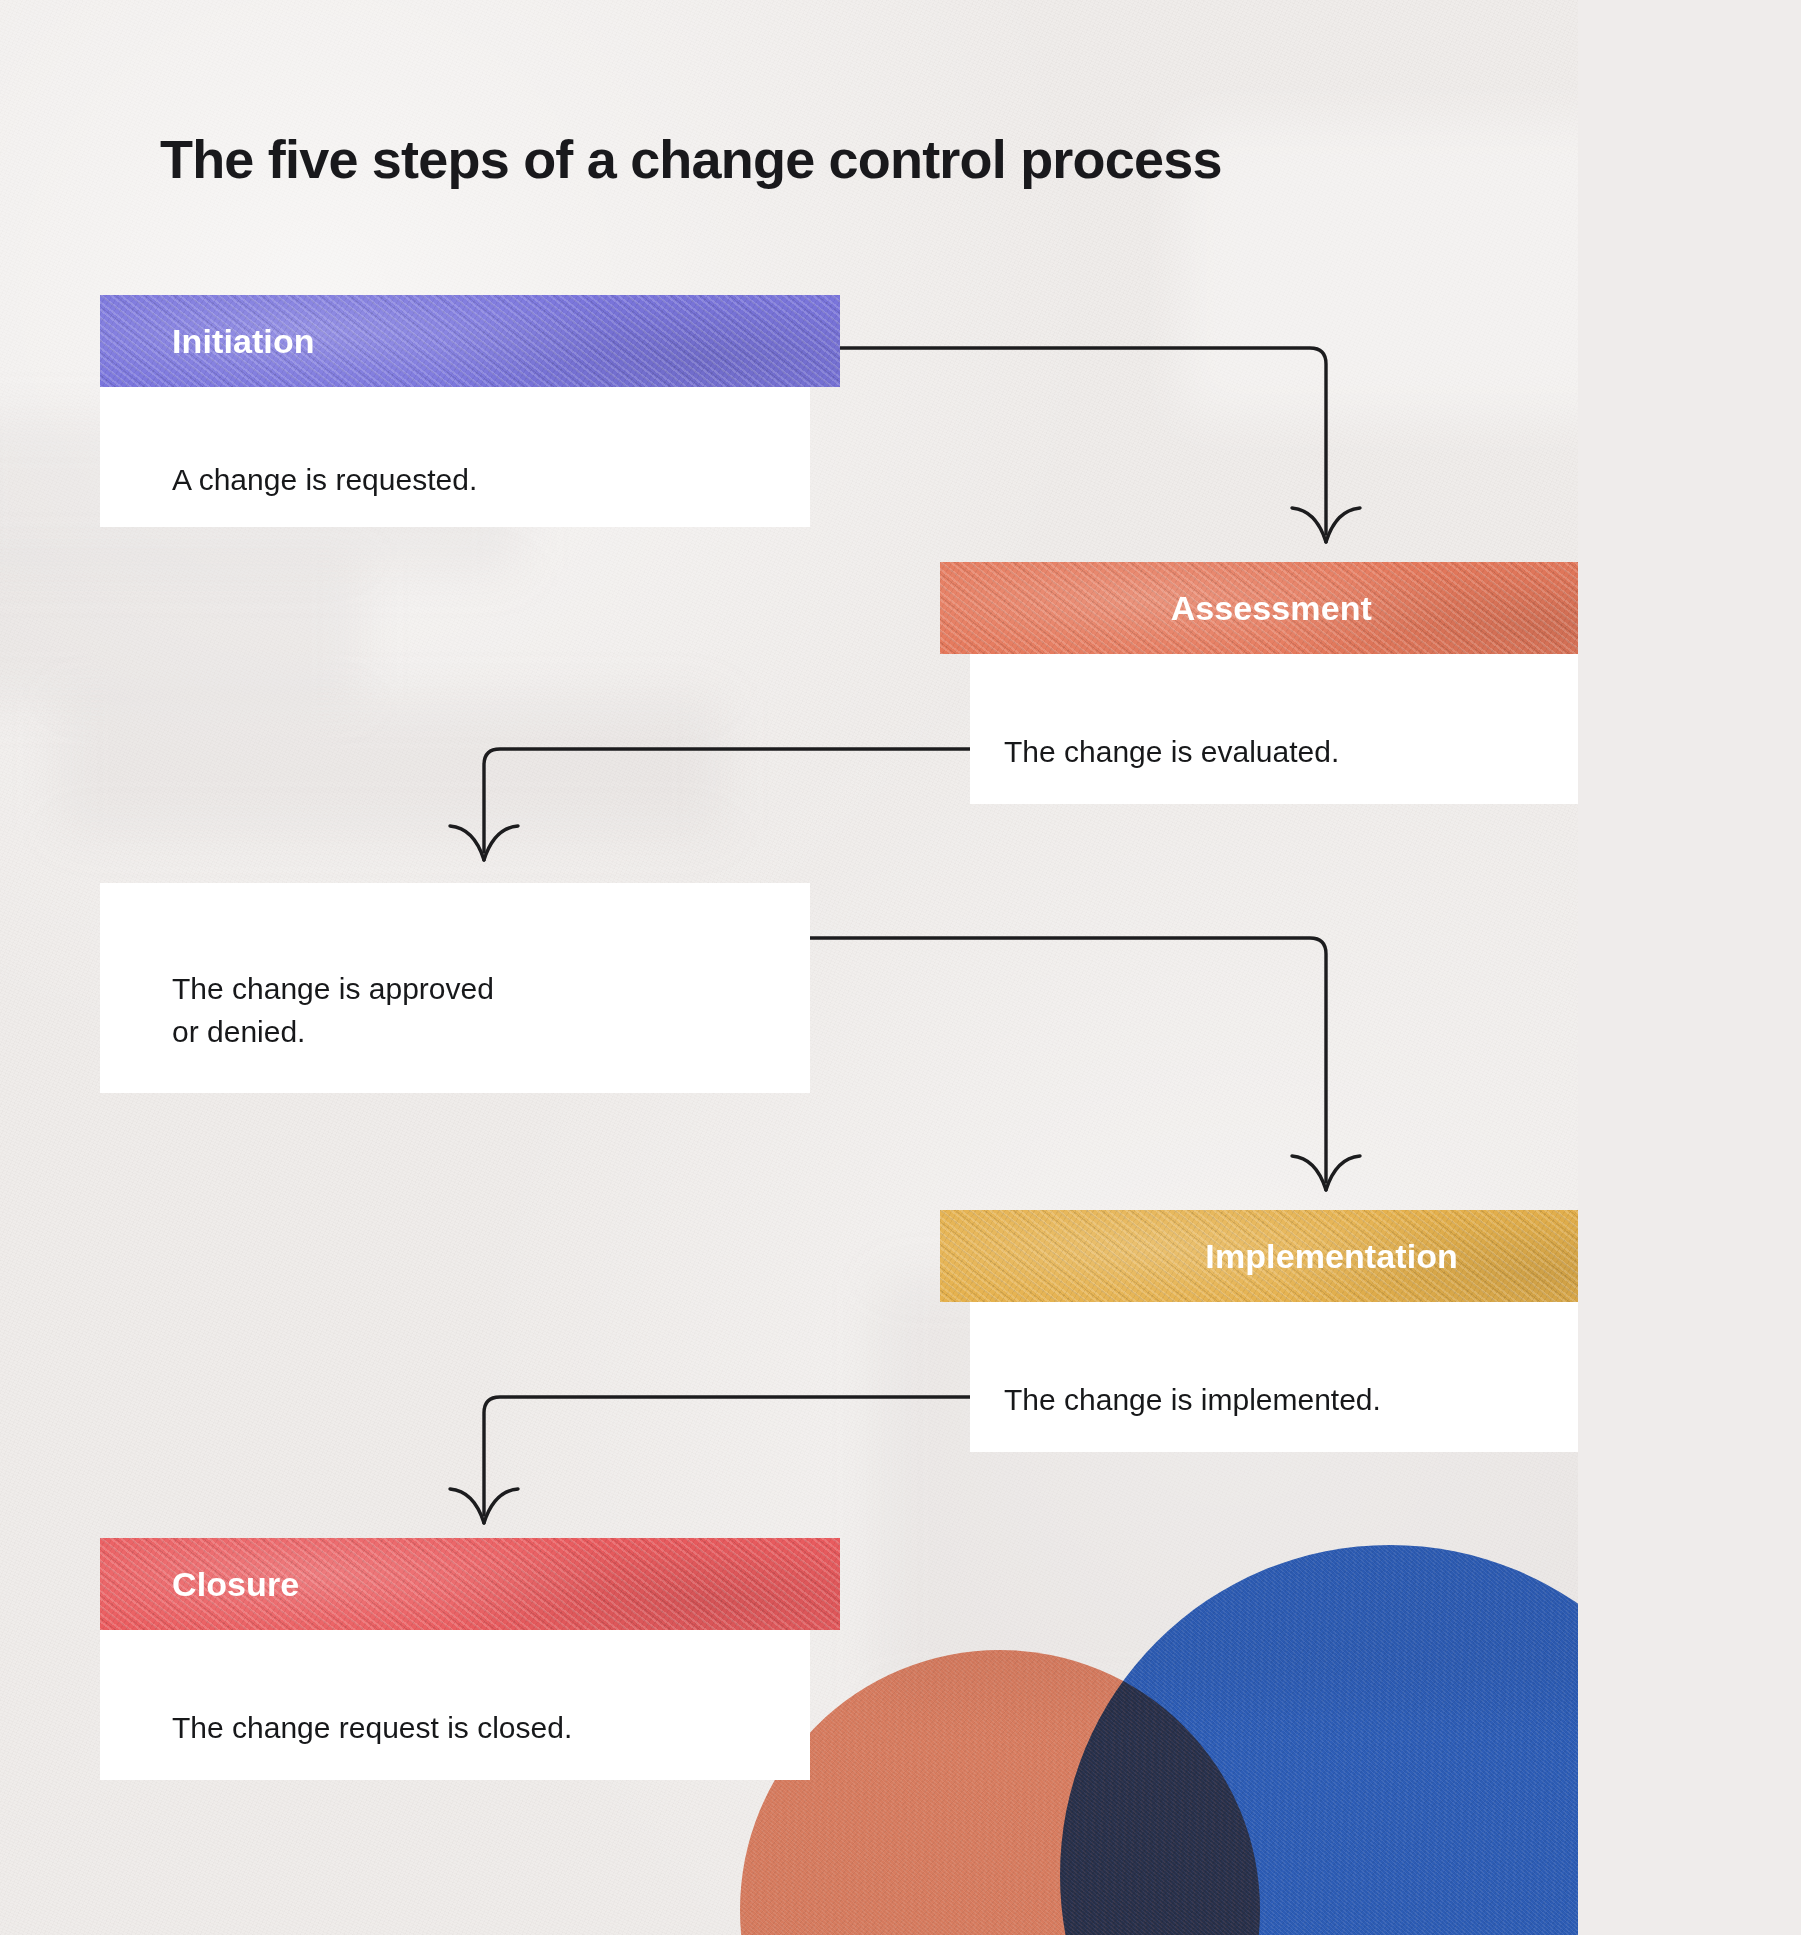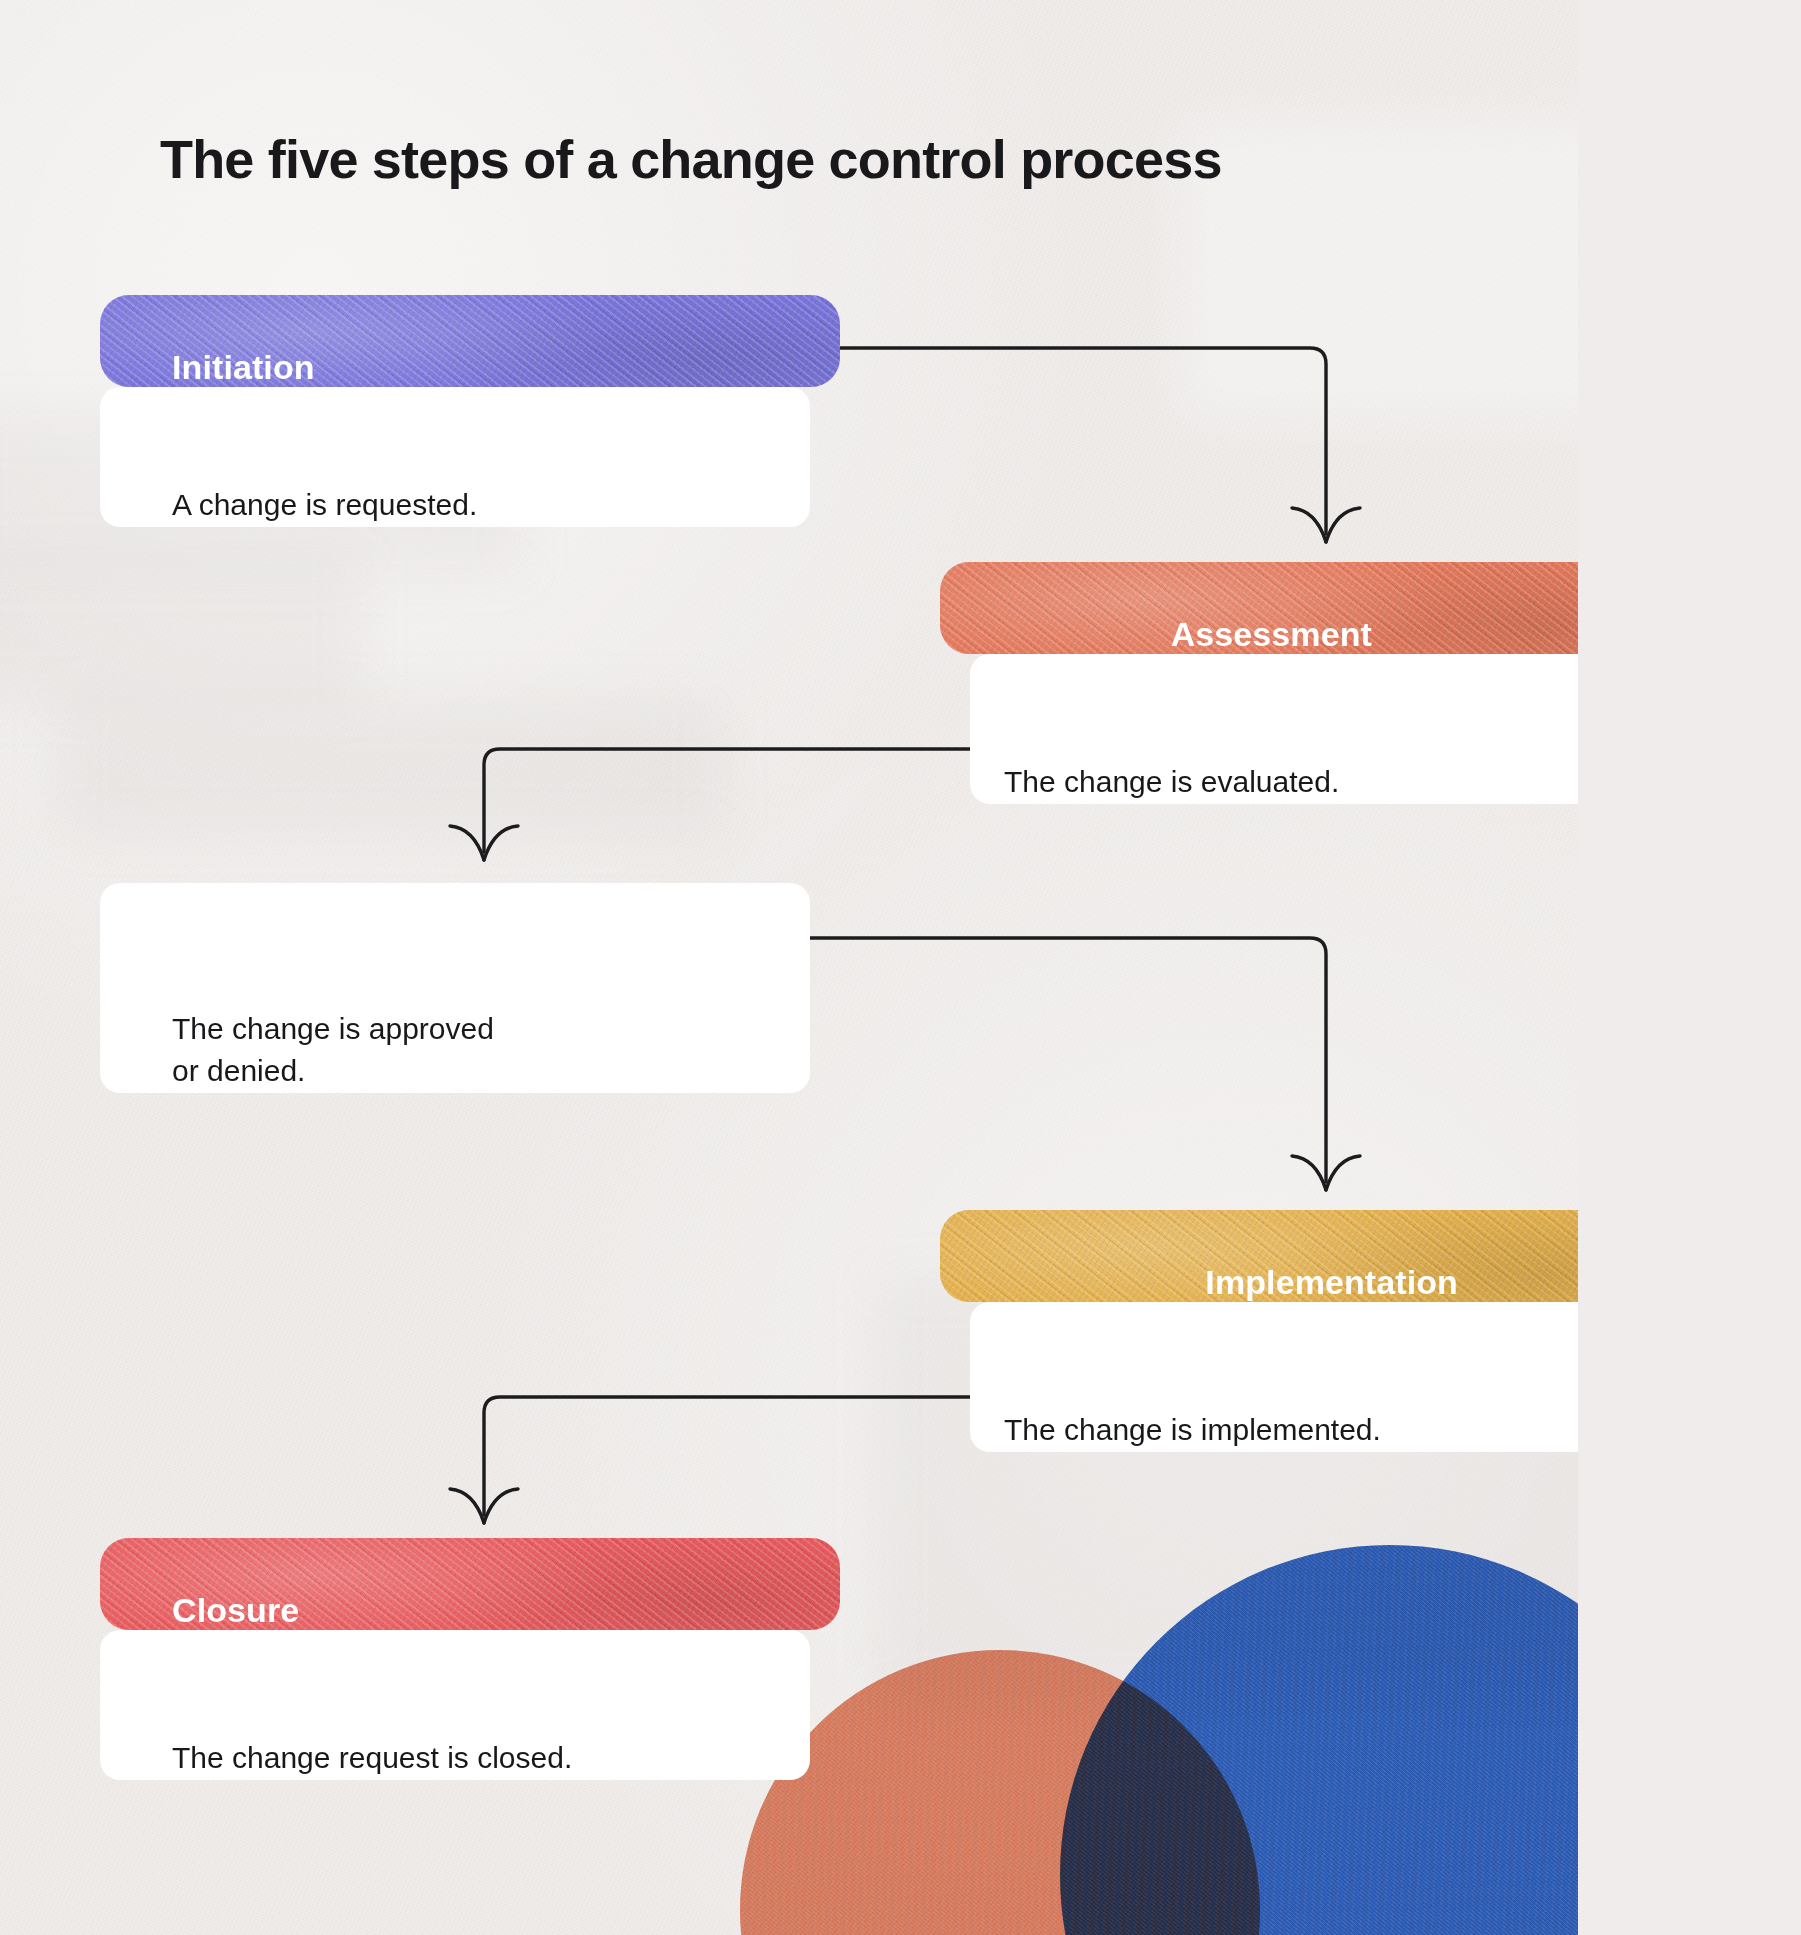--- a/index.html
+++ b/index.html
@@ -69,23 +69,22 @@
 
   
   .step {
     position: absolute;
   }
   .step-header {
     position: relative;
     height: 92px;
     box-sizing: border-box;
     display: flex;
-    align-items: flex-end;
+    align-items: center;
     overflow: hidden;
-    border-radius: 29px;
   }
   
   .step-header::before {
     content: "";
     position: absolute;
     inset: 0;
     pointer-events: none;
     background-image:
       repeating-linear-gradient(38deg, rgba(255,255,255,0.16) 0px, rgba(255,255,255,0.16) 2px, rgba(0,0,0,0) 2px, rgba(0,0,0,0) 6px),
       repeating-linear-gradient(38deg, rgba(0,0,0,0.085) 0px, rgba(0,0,0,0.085) 1px, rgba(0,0,0,0) 1px, rgba(0,0,0,0) 9px),
@@ -99,22 +98,21 @@
     color: #ffffff;
     font-size: 34px;
     font-weight: 700;
     letter-spacing: 0.1px;
     white-space: nowrap;
   }
   .step-body {
     background: #ffffff;
     box-sizing: border-box;
     display: flex;
-    align-items: flex-end;
-    border-radius: 20px;
+    align-items: center;
   }
   .step-desc {
     font-size: 30px;
     line-height: 1.42;
     color: #17181a;
     white-space: pre-line;
   }
 
   
   .align-left  .step-header { justify-content: flex-start; padding-left: 72px; }

